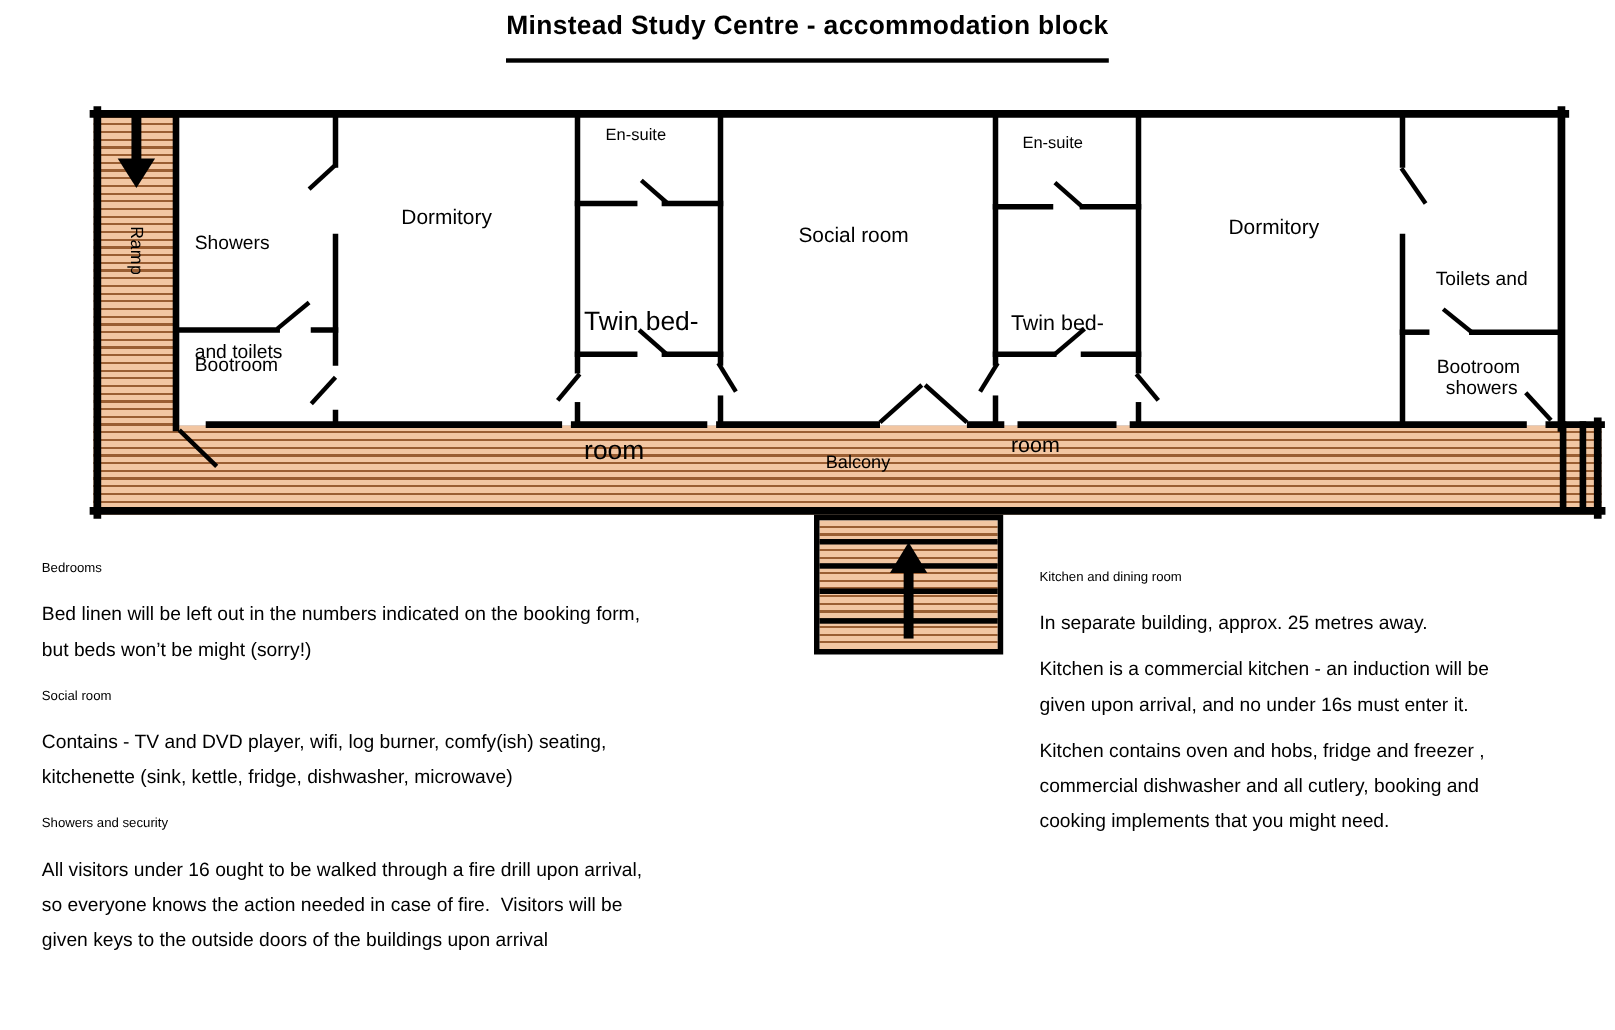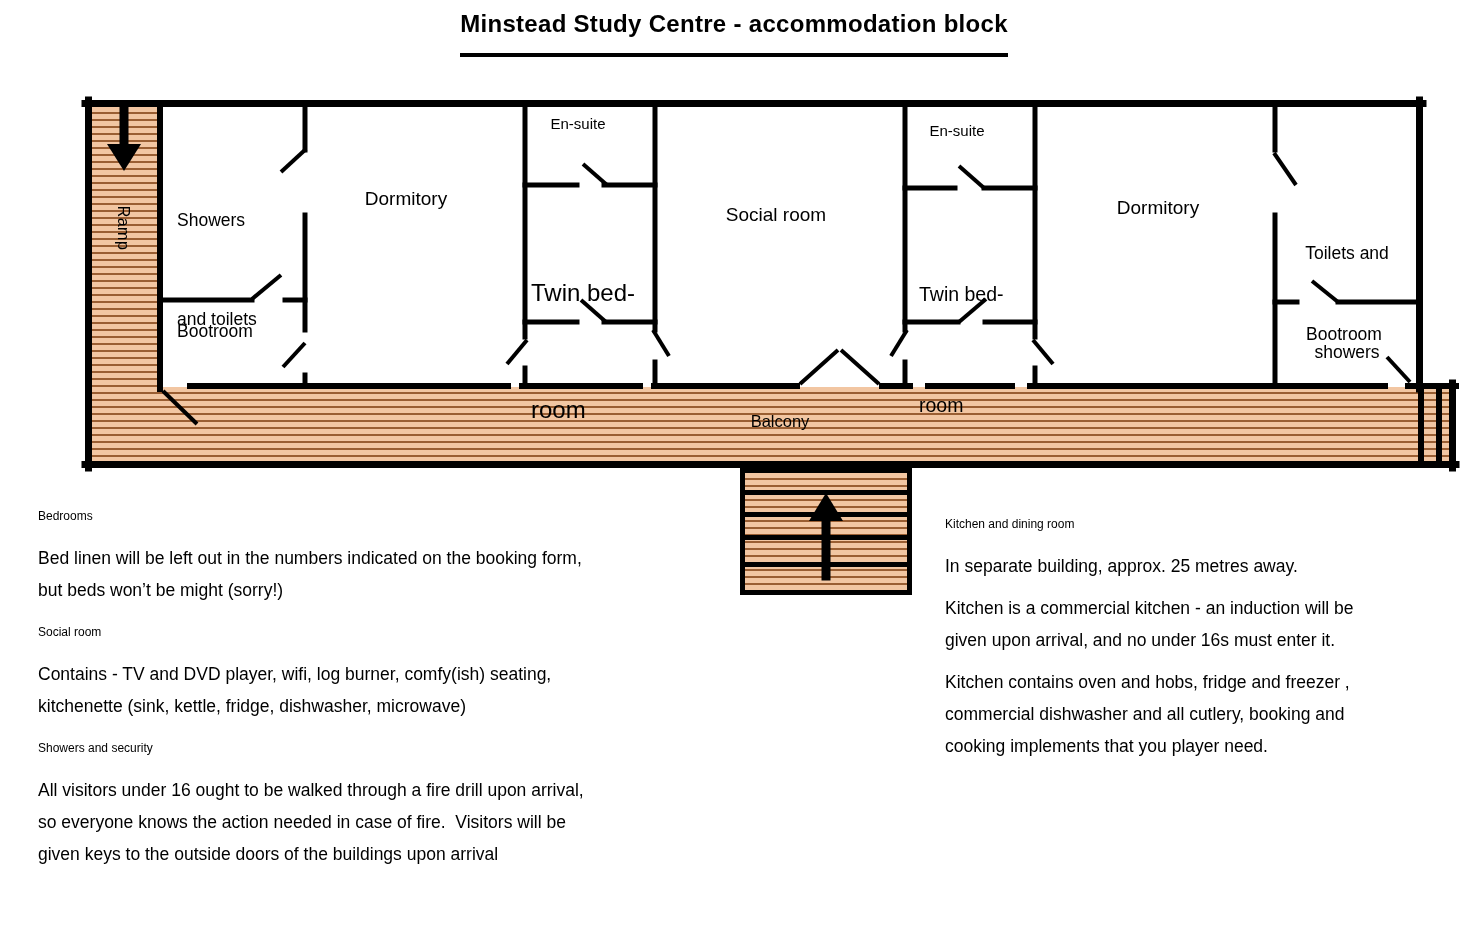--- a/index.html
+++ b/index.html
@@ -190,17 +190,17 @@
     <div class="para">
       <div class="line">In separate building, approx. 25 metres away.</div>
     </div>
     <div class="para">
       <div class="line">Kitchen is a commercial kitchen - an induction will be</div>
       <div class="line">given upon arrival, and no under 16s must enter it.</div>
     </div>
     <div class="para">
       <div class="line">Kitchen contains oven and hobs, fridge and freezer ,</div>
       <div class="line">commercial dishwasher and all cutlery, booking and</div>
-      <div class="line">cooking implements that you player need.</div>
+      <div class="line">cooking implements that you might need.</div>
     </div>
   </div>
 
 </div>
 
 </body></html>

